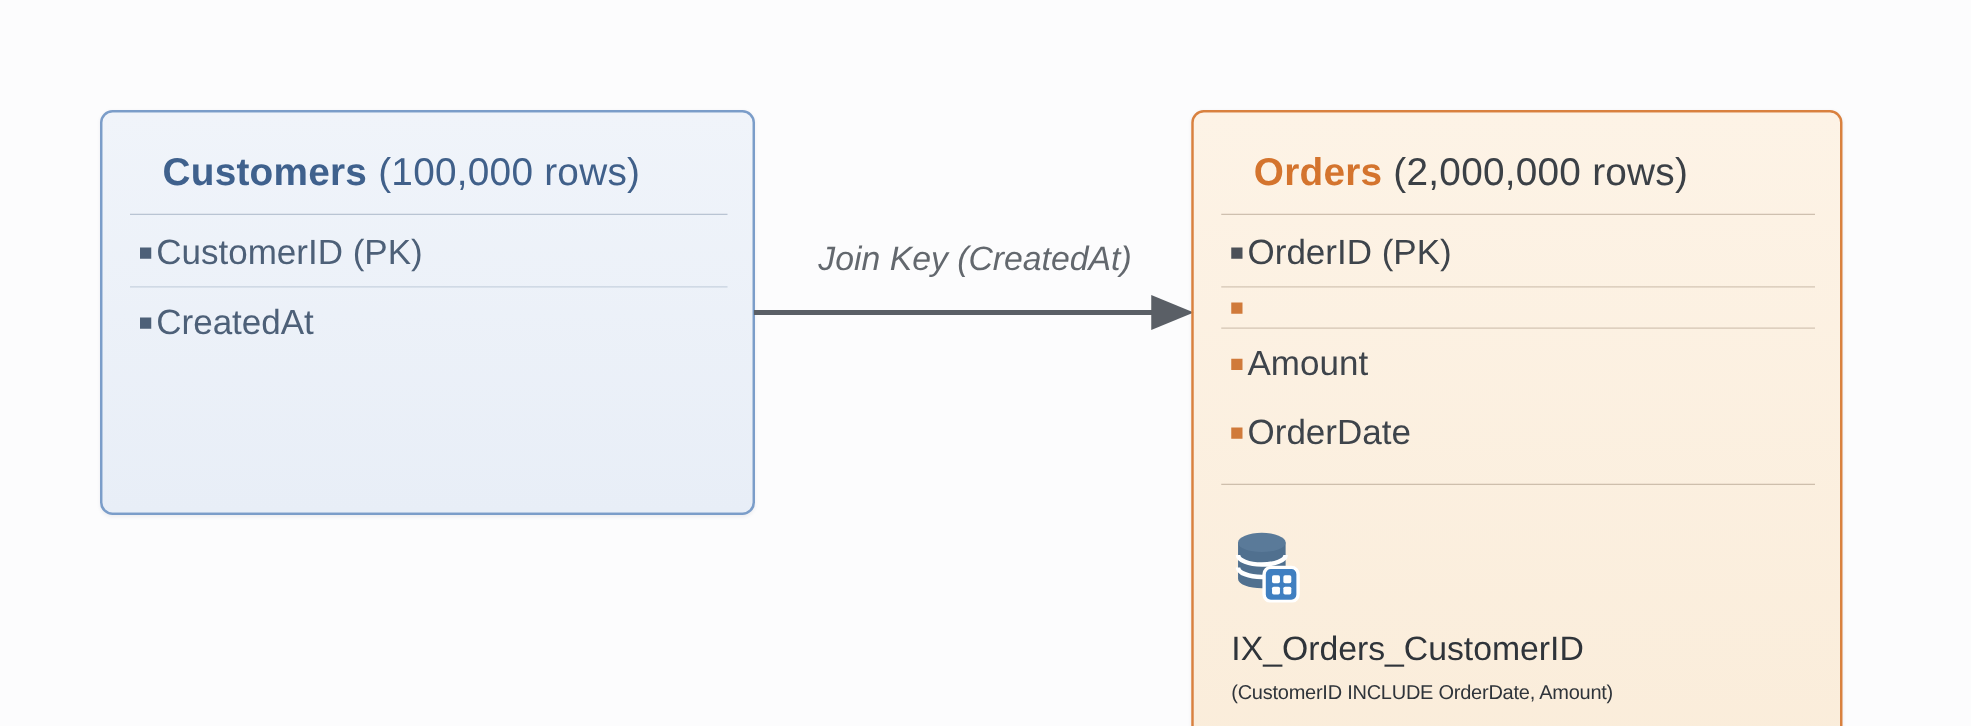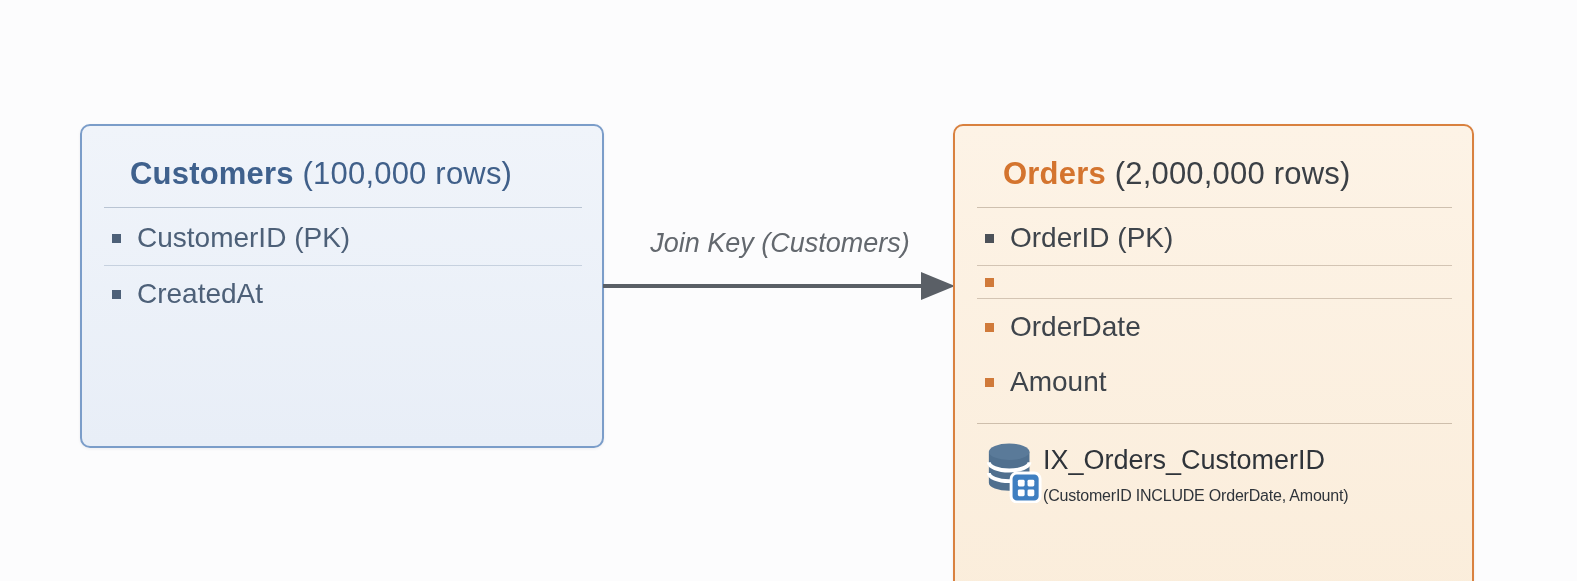--- a/index.html
+++ b/index.html
@@ -3,21 +3,21 @@
 <meta charset="utf-8">
 <style>
   html,body{margin:0;padding:0;}
   body{
     width:1577px;height:581px;
     background:#fcfcfd;
     font-family:"Liberation Sans", sans-serif;
     position:relative;
     overflow:hidden;
   }
-  .stage{position:absolute;inset:0;margin-top:36px;}
+  .stage{position:absolute;inset:0;}
 
   
   .card{
     position:absolute;
     border-radius:10px;
     box-sizing:border-box;
     box-shadow:0 1px 3px rgba(60,70,90,.08);
   }
   .card-customers{
     left:80px;top:88px;width:524px;height:324px;
@@ -44,42 +44,42 @@
     margin:15px 20px 0 22px;
     border:0;border-top:1px solid rgba(120,140,165,.45);
   }
   .card-orders .title-rule{border-top:1px solid rgba(150,130,110,.45);}
 
   ul.fields{
     list-style:none;
     margin:2px 20px 0 22px;padding:0;
   }
   ul.fields li{
-    display:flex;align-items:center;gap:16px;
+    display:flex;align-items:center;gap:4px;
     padding:12px 4px 11px 4px;
     font-size:28px;
   }
   .card-customers ul.fields li{color:#4d6078;border-bottom:1px solid rgba(130,150,175,.35);}
   .card-customers ul.fields li:last-child{border-bottom:none;}
   .card-orders ul.fields li{color:#3e444b;}
   .card-orders ul.fields li.has-rule{border-bottom:1px solid rgba(150,130,110,.40);}
   .bullet{
     width:9px;height:9px;flex:0 0 9px;
     display:inline-block;margin-left:4px;
   }
   .bullet-dark-blue{background:#4d6078;}
   .bullet-dark{background:#4c5158;}
   .bullet-orange{background:#d07a3a;}
 
   
   .index-section{
     margin:14px 20px 0 22px;
     border-top:1px solid rgba(150,130,110,.45);
-    padding:17px 0 0 8px;
-    display:flex;align-items:flex-start;
+    padding:36px 0 0 8px;
+    display:flex;align-items:flex-start;gap:18px;flex-direction:column;
   }
   .index-icon{flex:0 0 58px;width:58px;height:62px;}
   .index-text{line-height:1.0;}
   .index-name{font-size:27px;color:#2f343a;margin-top:6px;}
   .index-def{font-size:16px;color:#2f343a;margin-top:14px;letter-spacing:-.2px;}
 
   
   .join-arrow{position:absolute;left:603px;top:228px;width:354px;height:44px;}
   .join-label{
     position:absolute;left:603px;top:192px;width:354px;
@@ -104,21 +104,21 @@
         <span class="bullet bullet-dark-blue"></span>
         <span>CustomerID (PK)</span>
       </li>
       <li>
         <span class="bullet bullet-dark-blue"></span>
         <span>CreatedAt</span>
       </li>
     </ul>
   </div>
 
-  <div class="join-label">Join Key (Customers)</div>
+  <div class="join-label">Join Key (CreatedAt)</div>
   <svg class="join-arrow" viewBox="0 0 354 44" aria-hidden="true">
     <line x1="0" y1="22" x2="324" y2="22" stroke="#5a5f66" stroke-width="4"></line>
     <polygon points="318,8 352,22 318,36" fill="#5a5f66"></polygon>
   </svg>
 
   <div class="card card-orders">
     <div class="card-title">
       <span class="t-name">Orders</span>
       <span class="t-rows">(2,000,000 rows)</span>
     </div>
@@ -126,25 +126,25 @@
     <ul class="fields">
       <li class="has-rule">
         <span class="bullet bullet-dark"></span>
         <span>OrderID (PK)</span>
       </li>
       <li class="has-rule">
         <span class="bullet bullet-orange"></span>
       </li>
       <li>
         <span class="bullet bullet-orange"></span>
-        <span>OrderDate</span>
+        <span>Amount</span>
       </li>
       <li>
         <span class="bullet bullet-orange"></span>
-        <span>Amount</span>
+        <span>OrderDate</span>
       </li>
     </ul>
 
     <div class="index-section">
       <svg class="index-icon" viewBox="0 0 60 64" aria-hidden="true">
 
         <path d="M4 11 v32 a21 8.5 0 0 0 42 0 v-32 z" fill="#50708f"></path>
         <ellipse cx="25" cy="11" rx="21" ry="8.5" fill="#5a7a99"></ellipse>
         <path d="M4 22 a21 8.5 0 0 0 42 0" fill="none" stroke="#ffffff" stroke-width="4"></path>
         <path d="M4 33 a21 8.5 0 0 0 42 0" fill="none" stroke="#ffffff" stroke-width="4"></path>

